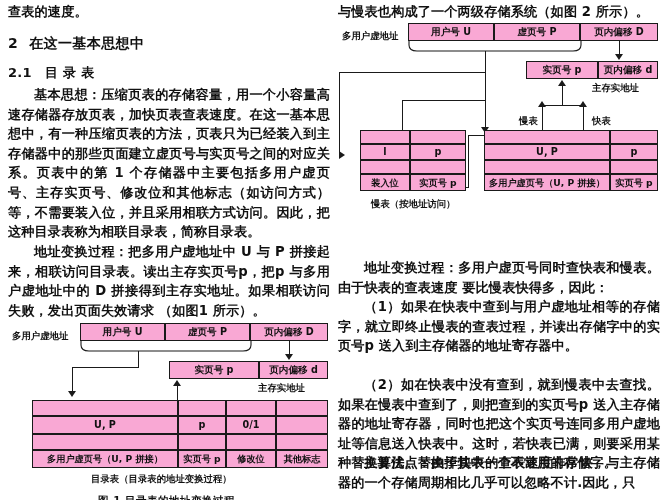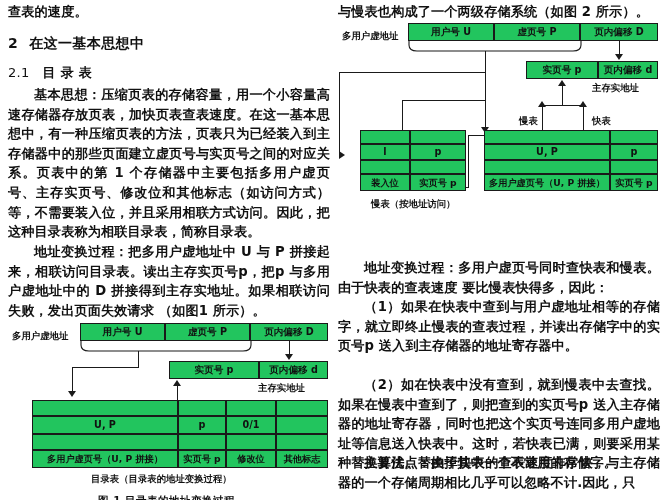--- a/index.html
+++ b/index.html
@@ -49,36 +49,36 @@
     letter-spacing: 0.4px;
   }
   .h2 .num { margin-right: 11px; }
   .h3 {
     margin: 0;
     font-size: 13px;
     font-weight: 700;
     line-height: 20px;
     letter-spacing: 0.3px;
   }
-  .h3 .num { margin-right: 13px; font-weight: 400; }
+  .h3 .num { margin-right: 13px; font-weight: 700; }
 
   
   .fig { position: absolute; left: 0; top: 0; }
   .bx {
     position: absolute;
     border: 1px solid #1a1a1a;
     box-sizing: border-box;
     display: flex;
     align-items: center;
     justify-content: center;
     font-size: 9.6px;
     font-weight: 700;
     line-height: 1;
     white-space: nowrap;
-    background: #22c55e;
+    background: #f9a8d4;
   }
   .lbl {
     position: absolute;
     font-size: 9.4px;
     font-weight: 700;
     line-height: 1;
     white-space: nowrap;
   }
   .hline {
     position: absolute;

